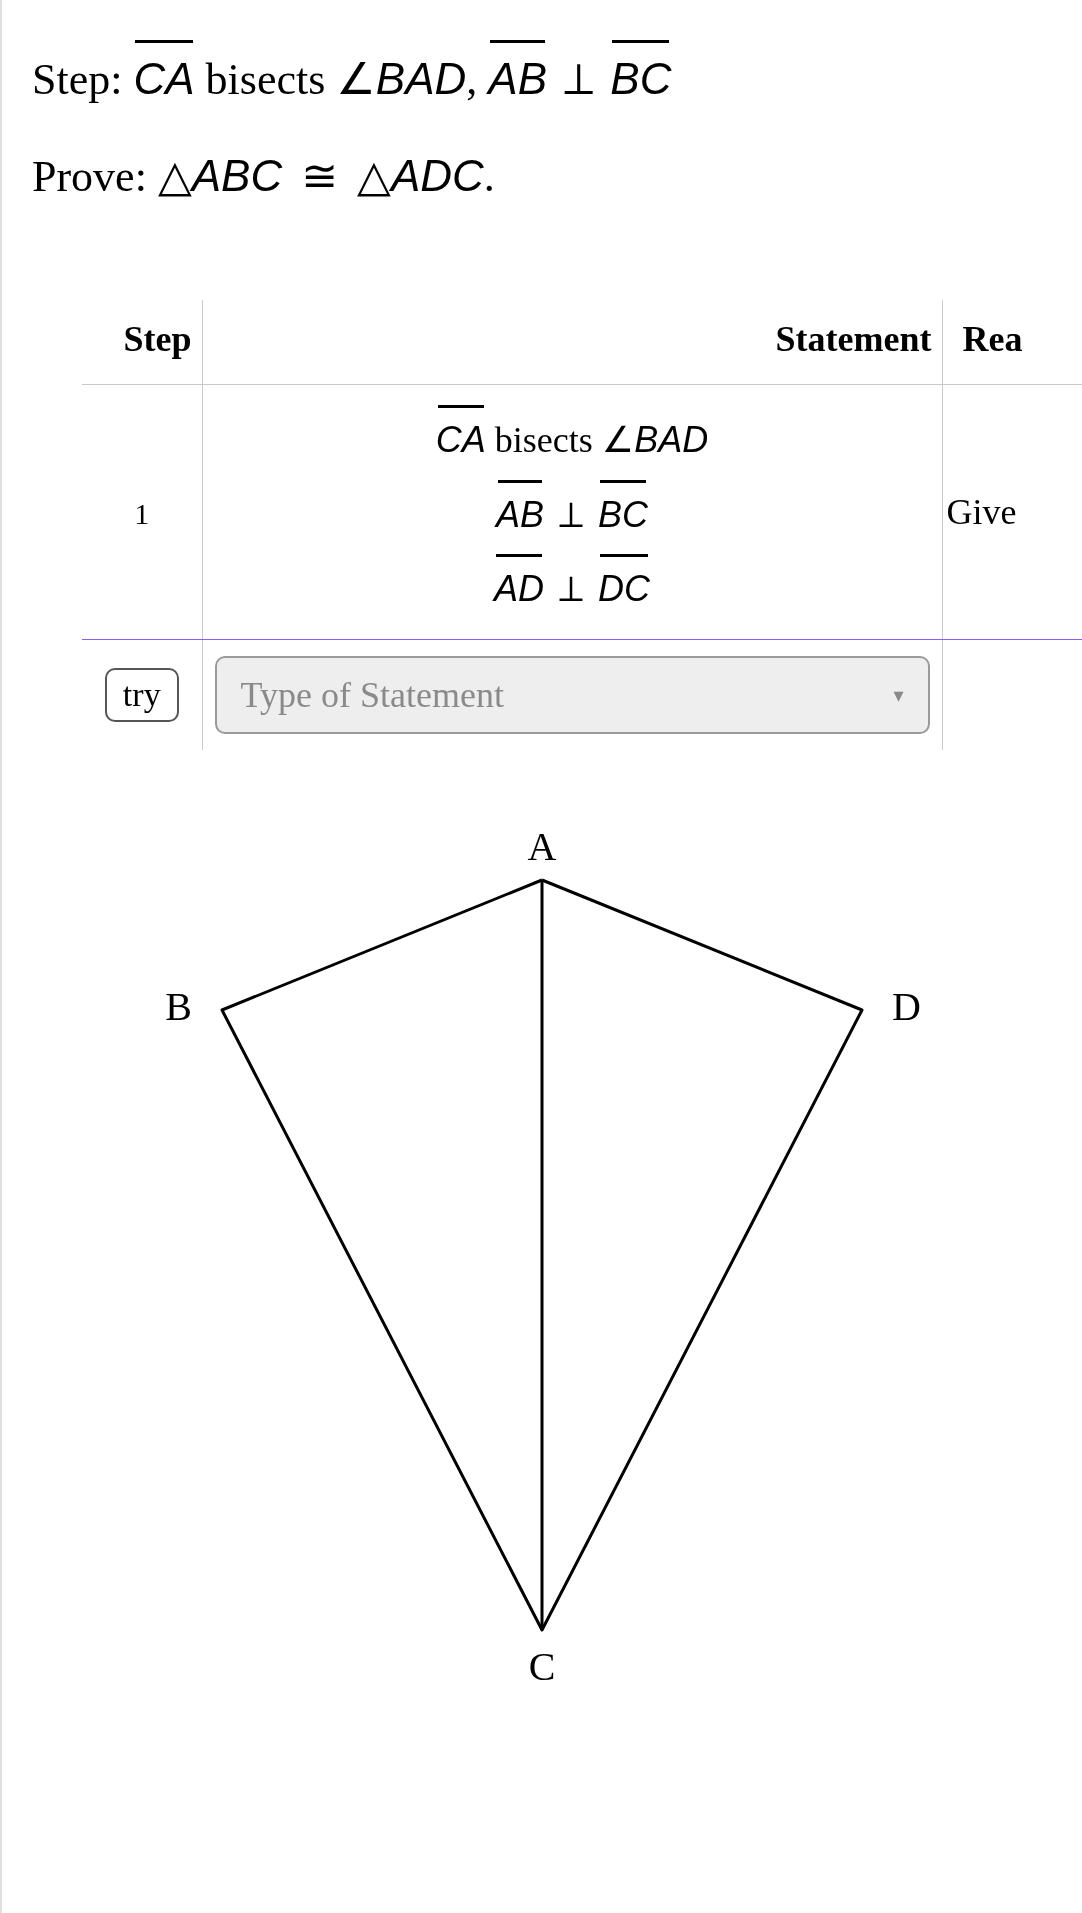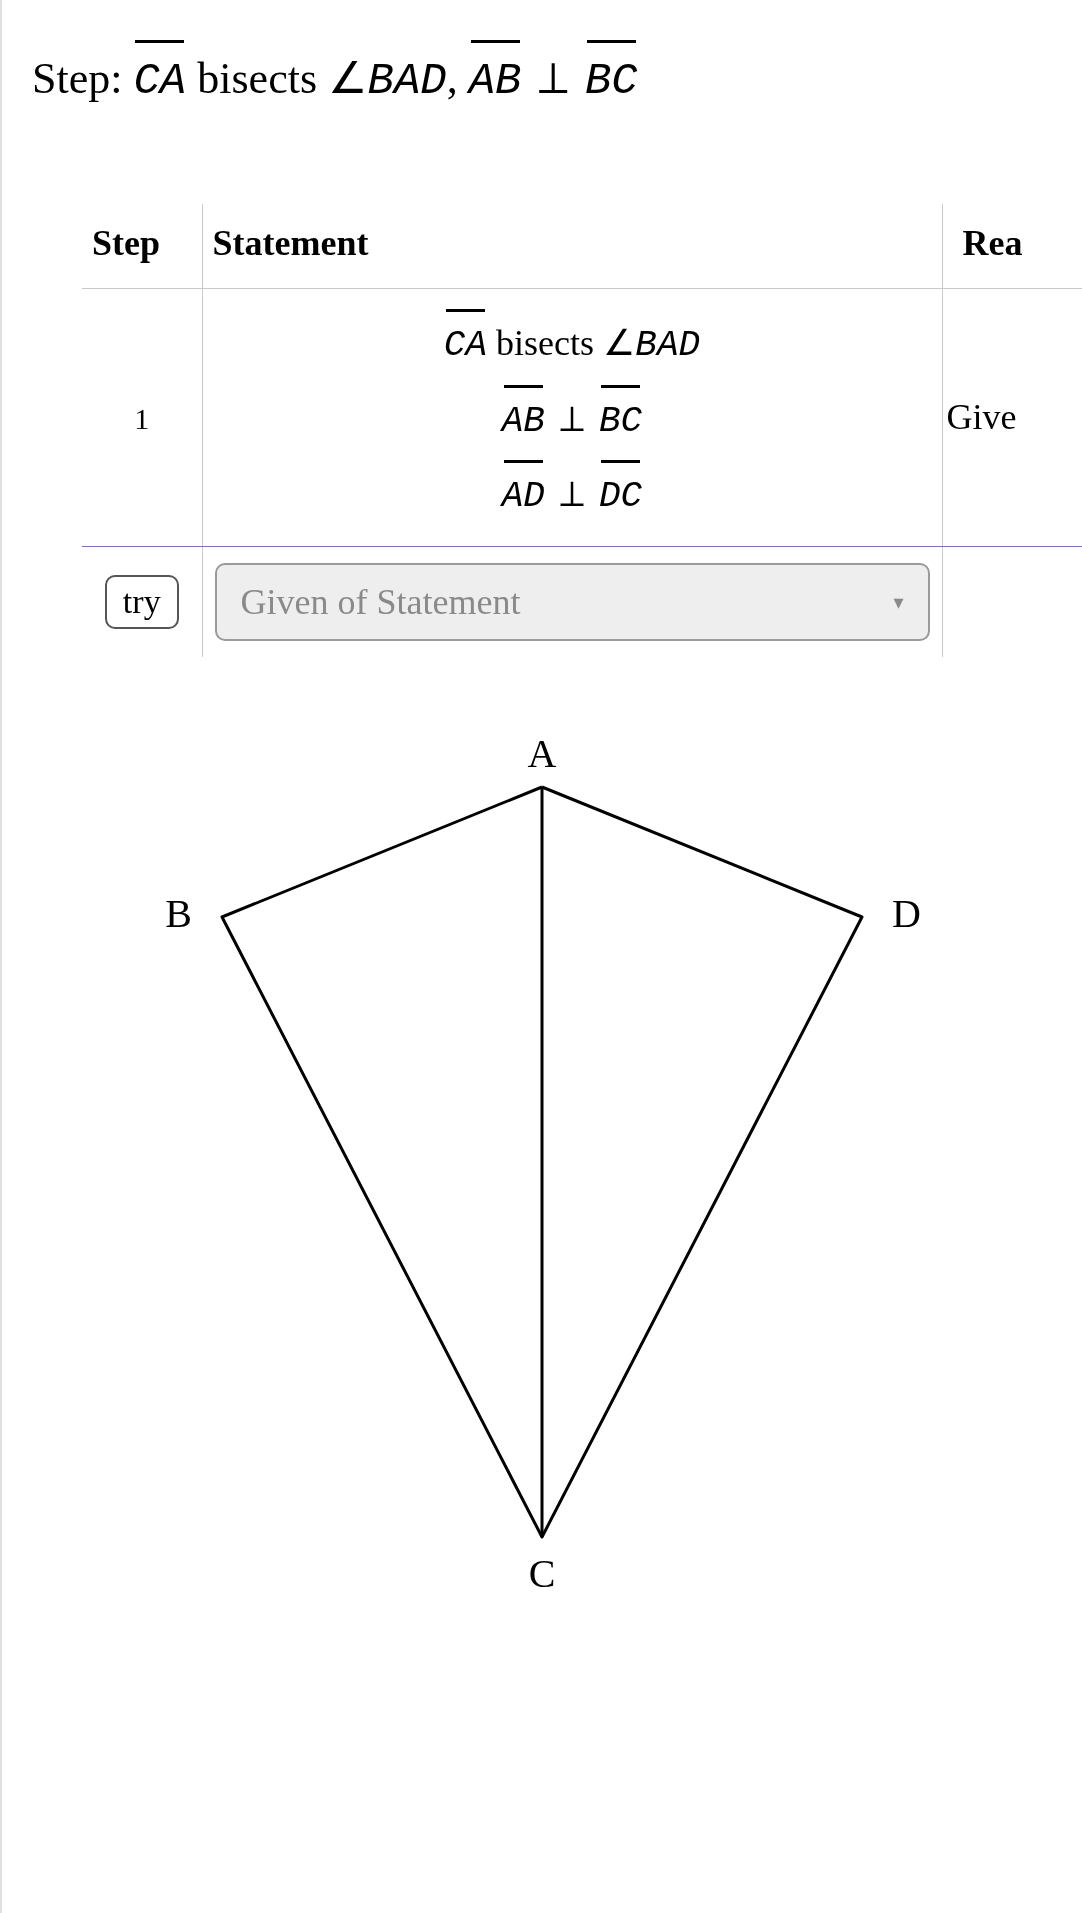--- a/index.html
+++ b/index.html
@@ -25,39 +25,39 @@
   .seg { position: relative; display: inline-block; padding-top: 6px; }
   .seg::before {
     content: "";
     position: absolute;
     top: 0;
     left: 2px;
     right: 2px;
     height: 3px;
     background: #000;
   }
-  .it { font-style: italic; font-family: Liberation Mono, monospace; text-align: center; }
+  .it { font-style: italic; font-family: Liberation Sans, sans-serif; text-align: center; }
   .angle { font-family: "Times New Roman", serif; }
   .perp { font-family: "Times New Roman", serif; padding: 0 6px; }
   .tri { font-family: "Times New Roman", serif; }
   .cong { font-family: "Times New Roman", serif; padding: 0 8px; }
   .prove-block { margin-top: 30px; }
 
   .proof-table {
     margin: 60px 0 0 80px;
     width: 1002px; 
     border-collapse: collapse;
     font-family: Georgia, "Times New Roman", serif;
   }
   .proof-table th {
     font-weight: bold;
     font-size: 36px;
     padding: 18px 10px 24px 10px;
     border-bottom: 1px solid #c9c9c9;
-    text-align: left;
+    text-align: right;
     background: #fff;
   }
   .proof-table th:nth-child(1),
   .proof-table td:nth-child(1) {
     border-right: 1px solid #c9c9c9;
   }
   .proof-table th:nth-child(2),
   .proof-table td:nth-child(2) {
     border-right: 1px solid #c9c9c9;
   }
@@ -147,20 +147,26 @@
     <div>
       <span>Step:</span>
       <span class="seg"><span class="it">CA</span></span>
       <span>bisects</span>
       <span class="angle">∠</span><span class="it">BAD</span><span>,</span>
       <span class="seg"><span class="it">AB</span></span>
       <span class="perp">⟂</span>
       <span class="seg"><span class="it">BC</span></span>
     </div>
 
+    <div class="prove-block">
+      <span>Prove:</span>
+      <span class="tri">△</span><span class="it">ABC</span>
+      <span class="cong">≅</span>
+      <span class="tri">△</span><span class="it">ADC</span><span>.</span>
+    </div>
   </div>
 
   <table class="proof-table">
     <colgroup>
       <col class="col-step">
       <col class="col-stmt">
       <col class="col-reason">
     </colgroup>
     <thead>
       <tr>
@@ -191,21 +197,21 @@
         </td>
         <td class="col-reason" style="text-align:left;"><span>Give</span></td>
       </tr>
 
       <tr class="input-row">
         <td class="col-step">
           <span class="try-btn">try</span>
         </td>
         <td class="col-stmt">
           <div class="stmt-select">
-            <span class="placeholder">Given of Statement</span>
+            <span class="placeholder">Type of Statement</span>
             <span class="caret">▾</span>
           </div>
         </td>
         <td class="col-reason"></td>
       </tr>
     </tbody>
   </table>
 
   <div class="diagram-wrap">
     <svg class="diagram" width="820" height="900" viewBox="0 0 820 900">

